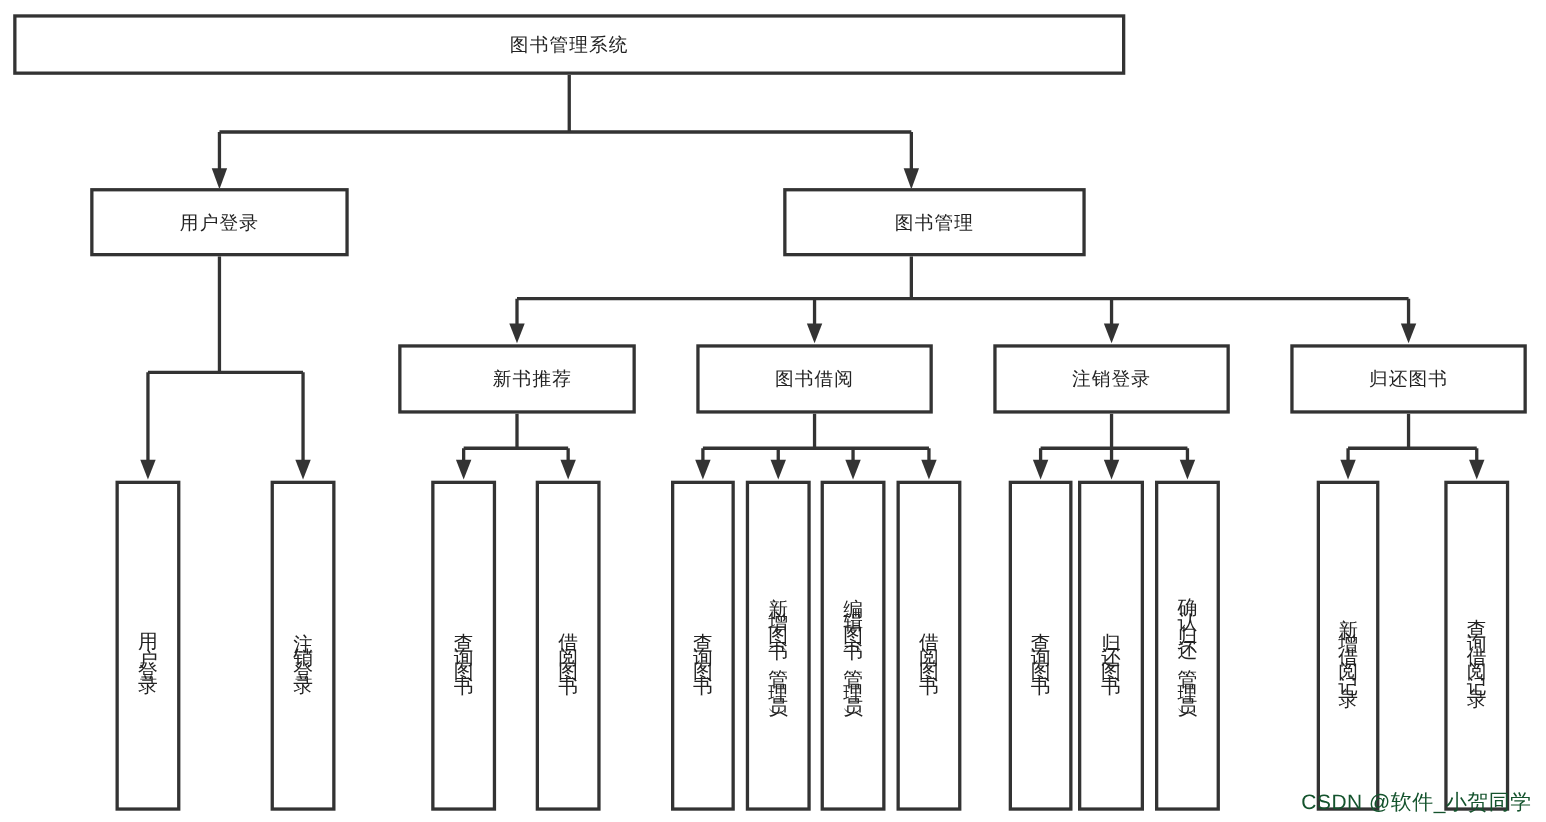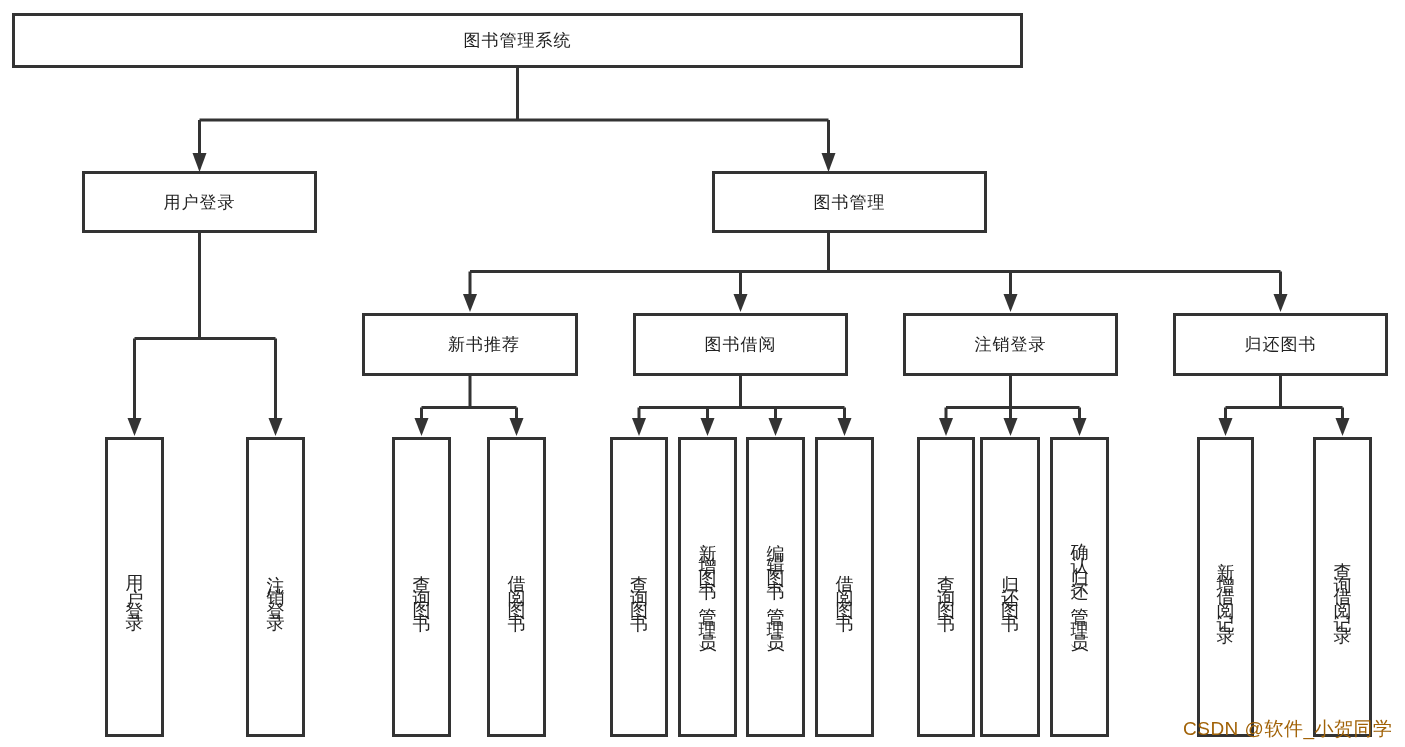--- a/index.html
+++ b/index.html
@@ -39,21 +39,21 @@
     font-size: 18px;
     line-height: 1;
     letter-spacing: 13px;
     color: #222222;
   }
   .watermark {
     position: absolute;
     left: 1183px;
     top: 716px;
     font-size: 19px;
-    color: #a16207;
+    color: #14532d;
     letter-spacing: 0.5px;
     white-space: nowrap;
   }
 </style>
 </head>
 <body>
 
 <div id="canvas">
 
   <svg id="connectors" viewBox="0 0 1405 747" xmlns="http://www.w3.org/2000/svg">

